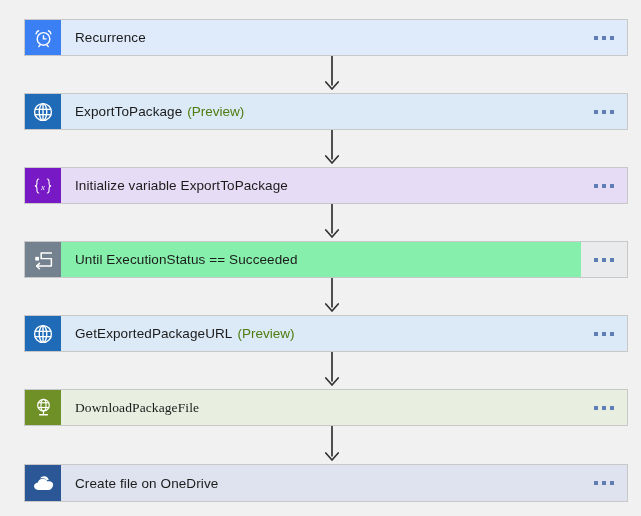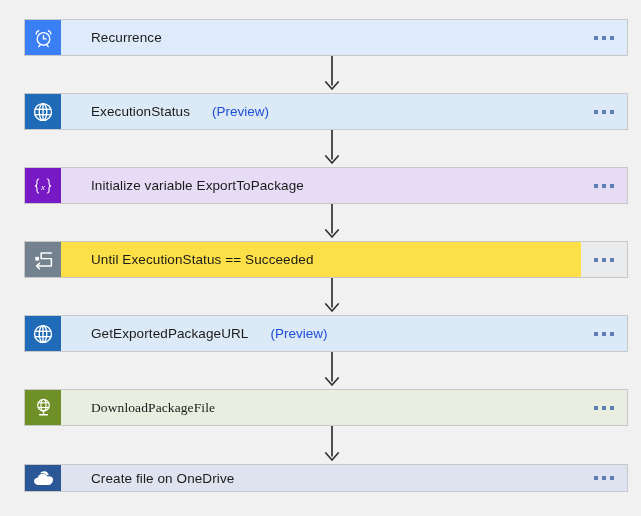--- a/index.html
+++ b/index.html
@@ -37,35 +37,35 @@
     display: flex;
     align-items: center;
     justify-content: center;
     color: #ffffff;
   }
   .card-icon svg { display: block; }
   .card-body {
     flex: 1 1 auto;
     display: flex;
     align-items: center;
-    padding-left: 30px;
+    padding-left: 14px;
     min-width: 0;
     overflow: hidden;
   }
   .card-title {
     font-size: 13.5px;
     color: #1b1b1b;
     white-space: nowrap;
     letter-spacing: 0.1px;
   }
   .card-suffix {
     font-size: 13.5px;
-    color: #1d4ed8;
+    color: #4d7c0f;
     white-space: nowrap;
-    margin-left: 22px;
+    margin-left: 5px;
   }
   .card-menu {
     width: 46px;
     min-width: 46px;
     display: flex;
     align-items: center;
     justify-content: center;
     gap: 4px;
     cursor: pointer;
   }
@@ -149,21 +149,21 @@
       <div class="card-icon" style="background: rgb(31, 107, 184);">
         <svg width="22" height="22" viewBox="0 0 24 24" fill="none" stroke="#ffffff" stroke-width="1.5">
     <circle cx="12" cy="12" r="9.2"></circle>
     <ellipse cx="12" cy="12" rx="4.1" ry="9.2"></ellipse>
     <path d="M2.9 9.1 H21.1"></path>
     <path d="M2.9 14.9 H21.1"></path>
     <path d="M12 2.8 V21.2"></path>
   </svg>
       </div>
       <div class="card-body" style="background: rgb(220, 233, 246);">
-        <span class="card-title">ExecutionStatus</span>
+        <span class="card-title">ExportToPackage</span>
         <span class="card-suffix">(Preview)</span>
       </div>
       <div class="card-menu" style="background: rgb(220, 233, 246);">
         <i></i>
         <i></i>
         <i></i>
       </div>
     </div>
     <div class="flow-card" style="top: 167px; height: 37px; background: rgb(230, 220, 245);">
       <div class="card-icon" style="background: rgb(119, 25, 196);">
@@ -187,21 +187,21 @@
       </div>
     </div>
     <div class="flow-card" style="top: 241px; height: 37px; background: rgb(234, 235, 236);">
       <div class="card-icon" style="background: rgb(116, 129, 143);">
         <svg width="21" height="21" viewBox="0 0 24 24" fill="none" stroke="#ffffff" stroke-width="1.7" stroke-linejoin="round" stroke-linecap="round">
     <path d="M21 4.5 H9.3 V11 H21 V19.5 H4.3"></path>
     <path d="M7.4 16.4 L4.1 19.5 L7.4 22.6"></path>
     <rect x="2.6" y="9.0" width="4.2" height="4.2" fill="#ffffff" stroke="none"></rect>
   </svg>
       </div>
-      <div class="card-body" style="background: #fde047; text-align: center;">
+      <div class="card-body" style="background: #86efac; text-align: center;">
         <span class="card-title">Until ExecutionStatus == Succeeded</span>
       </div>
       <div class="card-menu" style="background: rgb(234, 235, 236);">
         <i></i>
         <i></i>
         <i></i>
       </div>
     </div>
     <div class="flow-card" style="top: 315px; height: 37px; background: rgb(220, 233, 246);">
       <div class="card-icon" style="background: rgb(31, 107, 184);">
@@ -236,21 +236,21 @@
       </div>
       <div class="card-body" style="background: rgb(232, 238, 224); font-family: Liberation Serif, serif;">
         <span class="card-title">DownloadPackageFile</span>
       </div>
       <div class="card-menu" style="background: rgb(232, 238, 224);">
         <i></i>
         <i></i>
         <i></i>
       </div>
     </div>
-    <div class="flow-card" style="top: 464px; height: 28px; background: rgb(223, 227, 239);">
+    <div class="flow-card" style="top: 464px; height: 38px; background: rgb(223, 227, 239);">
       <div class="card-icon" style="background: rgb(43, 87, 151);">
         <svg width="25" height="19" viewBox="0 0 32 22" fill="#ffffff">
     <path d="M11.6 4.4 C13.2 2.0 16.2 1.0 18.9 2.0 C21.0 2.8 22.4 4.6 22.8 6.7
              C22.0 6.5 21.1 6.5 20.3 6.8 C19.0 5.0 16.9 4.0 14.7 4.2
              C13.6 4.2 12.5 4.2 11.6 4.4 Z"></path>
     <path d="M9.7 19.4 C6.5 19.4 3.9 17.2 3.9 14.5 C3.9 12.0 6.0 10.0 8.8 9.7
              C9.3 6.9 12.0 4.8 15.2 4.8 C17.9 4.8 20.3 6.3 21.3 8.5
              C21.9 8.2 22.6 8.1 23.3 8.1 C26.1 8.1 28.3 10.0 28.3 12.4
              C28.3 15.2 26.1 19.4 22.6 19.4 Z"></path>
   </svg>

